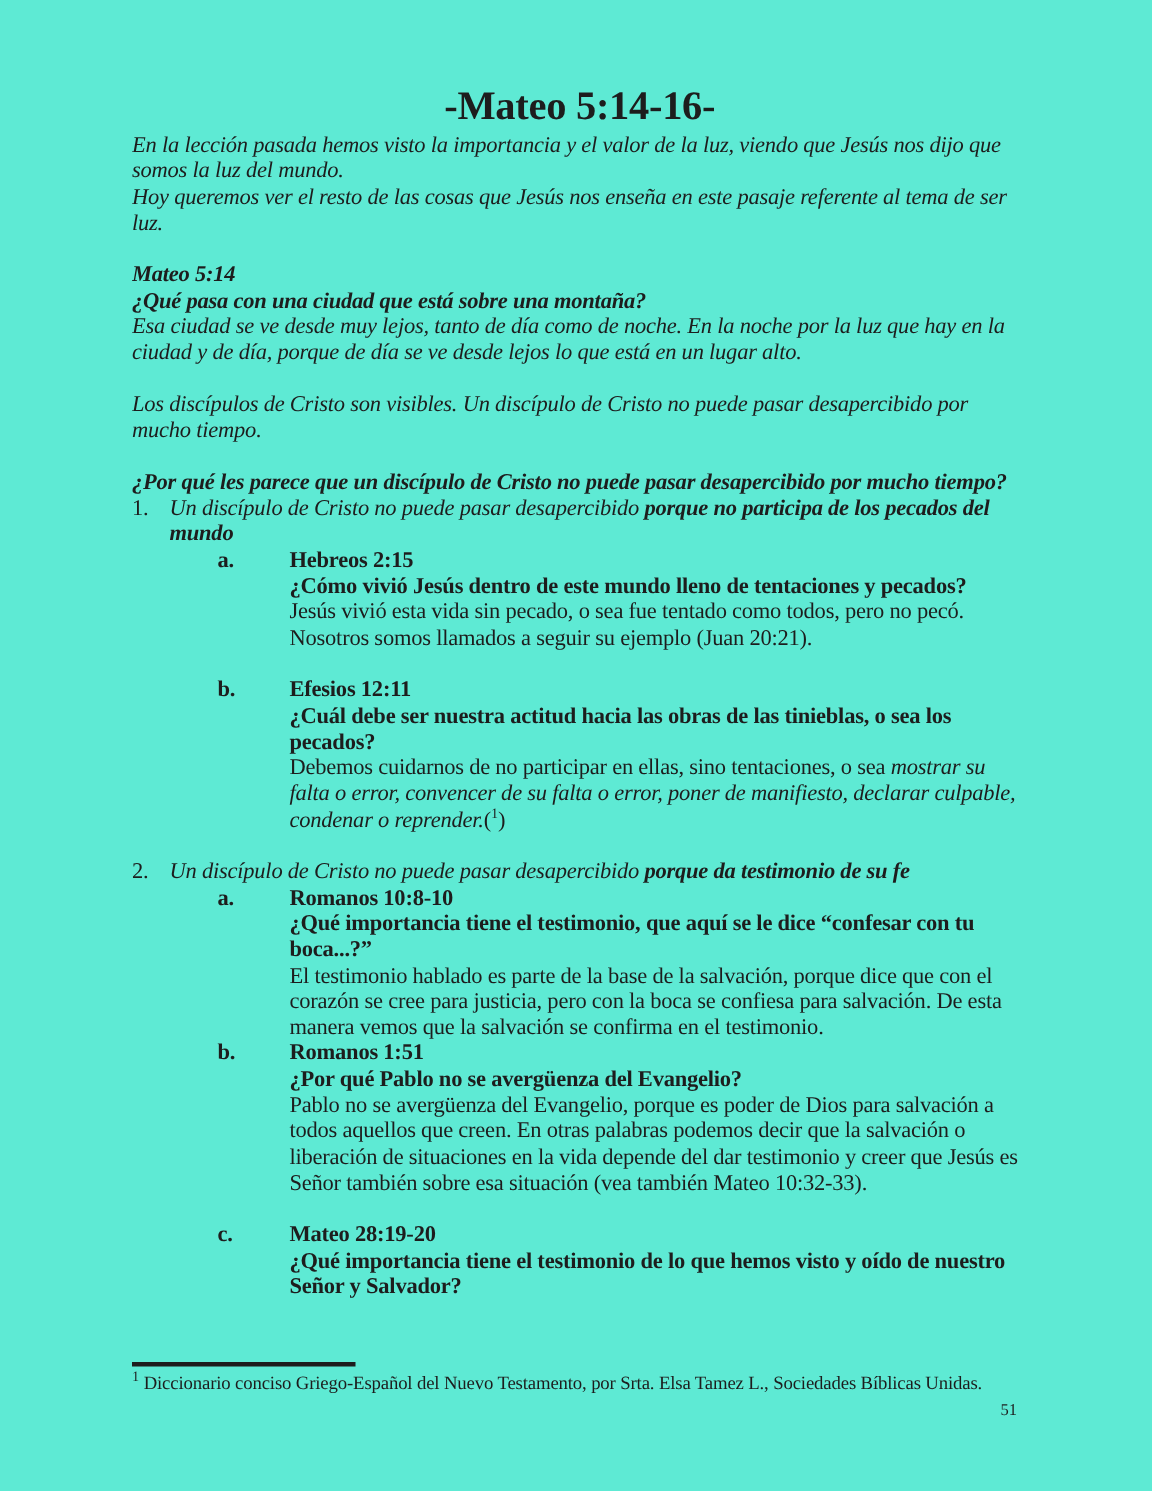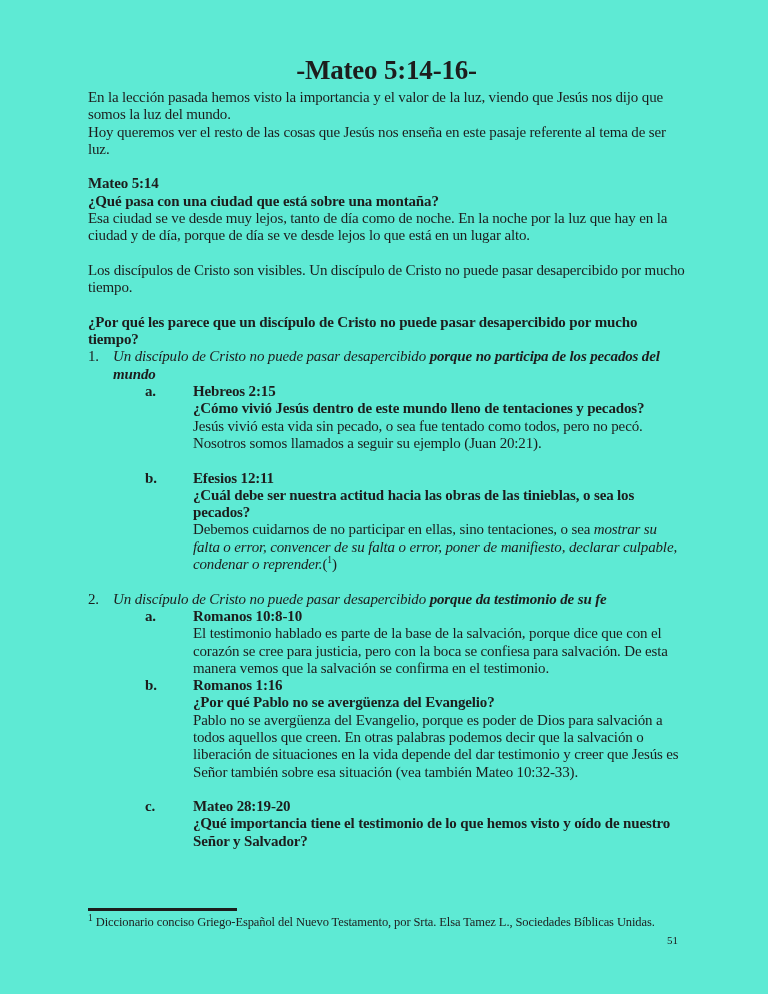--- a/index.html
+++ b/index.html
@@ -8,21 +8,21 @@
     font-family:"Liberation Serif","DejaVu Serif",serif; color:#1d1d1d;
     overflow:hidden;
   }
   .content { position:absolute; left:88px; width:597px; top:54px; max-height:850px; overflow:hidden; }
   .title {
     text-align:center; font-size:27px; font-weight:700; line-height:32px;
     margin:0 0 3px 0; letter-spacing:-0.2px;
   }
   .para { position:relative; font-size:15px; line-height:17.3px; letter-spacing:-0.15px; }
   .spacer { height:17.3px; }
-  .lvl-body { padding-left:0; }
+  .lvl-body { padding-left:0;font-style:italic; }
   .lvl-list { padding-left:25px; }
   .lvl-ref  { padding-left:105px; }
   .lvl-conclusion { padding-left:84px; }
   .marker { position:absolute; left:0; }
   .lvl-ref > .marker { left:57px; }
   .b { font-weight:700; }
   .i { font-style:italic; }
   sup.sup { font-size:9.5px; vertical-align:super; line-height:0; letter-spacing:0; }
   .footer { position:absolute; left:88px; right:90px; top:908px; }
   .rule { width:149px; height:3px; background:#1d1d1d; margin:0 0 4px 0; }
@@ -50,22 +50,23 @@
         <div class="para lvl-ref"><span class="b marker">a.</span><span class="b">Hebreos 2:15</span></div>
         <div class="para lvl-ref"><span class="b">¿Cómo vivió Jesús dentro de este mundo lleno de tentaciones y pecados?</span></div>
         <div class="para lvl-ref"><span>Jesús vivió esta vida sin pecado, o sea fue tentado como todos, pero no pecó. Nosotros somos llamados a seguir su ejemplo (Juan 20:21).</span></div>
         <div class="spacer"></div>
         <div class="para lvl-ref"><span class="b marker">b.</span><span class="b">Efesios 12:11</span></div>
         <div class="para lvl-ref"><span class="b">¿Cuál debe ser nuestra actitud hacia las obras de las tinieblas, o sea los pecados?</span></div>
         <div class="para lvl-ref"><span>Debemos cuidarnos de no participar en ellas, sino tentaciones, o sea </span><span class="i">mostrar su falta o error, convencer de su falta o error, poner de manifiesto, declarar culpable, condenar o reprender.</span><span>(</span><sup class="sup">1</sup><span>)</span></div>
         <div class="spacer"></div>
         <div class="para lvl-list"><span class="marker">2.</span><span class="i">Un discípulo de Cristo no puede pasar desapercibido </span><span class="b i">porque da testimonio de su fe</span></div>
         <div class="para lvl-ref"><span class="b marker">a.</span><span class="b">Romanos 10:8-10</span></div>
+        <div class="para lvl-ref"><span class="b">¿Qué importancia tiene el testimonio, que aquí se le dice “confesar con tu boca...?”</span></div>
         <div class="para lvl-ref"><span>El testimonio hablado es parte de la base de la salvación, porque dice que con el corazón se cree para justicia, pero con la boca se confiesa para salvación. De esta manera vemos que la salvación se confirma en el testimonio.</span></div>
-        <div class="para lvl-ref"><span class="b marker">b.</span><span class="b">Romanos 1:16</span></div>
+        <div class="para lvl-ref"><span class="b marker">b.</span><span class="b">Romanos 1:51</span></div>
         <div class="para lvl-ref"><span class="b">¿Por qué Pablo no se avergüenza del Evangelio?</span></div>
         <div class="para lvl-ref"><span>Pablo no se avergüenza del Evangelio, porque es poder de Dios para salvación a todos aquellos que creen. En otras palabras podemos decir que la salvación o liberación de situaciones en la vida depende del dar testimonio y creer que Jesús es Señor también sobre esa situación (vea también Mateo 10:32-33).</span></div>
         <div class="spacer"></div>
         <div class="para lvl-ref"><span class="b marker">c.</span><span class="b">Mateo 28:19-20</span></div>
         <div class="para lvl-ref"><span class="b">¿Qué importancia tiene el testimonio de lo que hemos visto y oído de nuestro Señor y Salvador?</span></div>
       </div>
   </div>
   <div class="footer">
     <div class="rule"></div>
     <div class="footnote" id="footnote"><sup class="sup">1</sup><span> Diccionario conciso Griego-Español del Nuevo Testamento, por Srta. Elsa Tamez L., Sociedades Bíblicas Unidas.</span></div>

